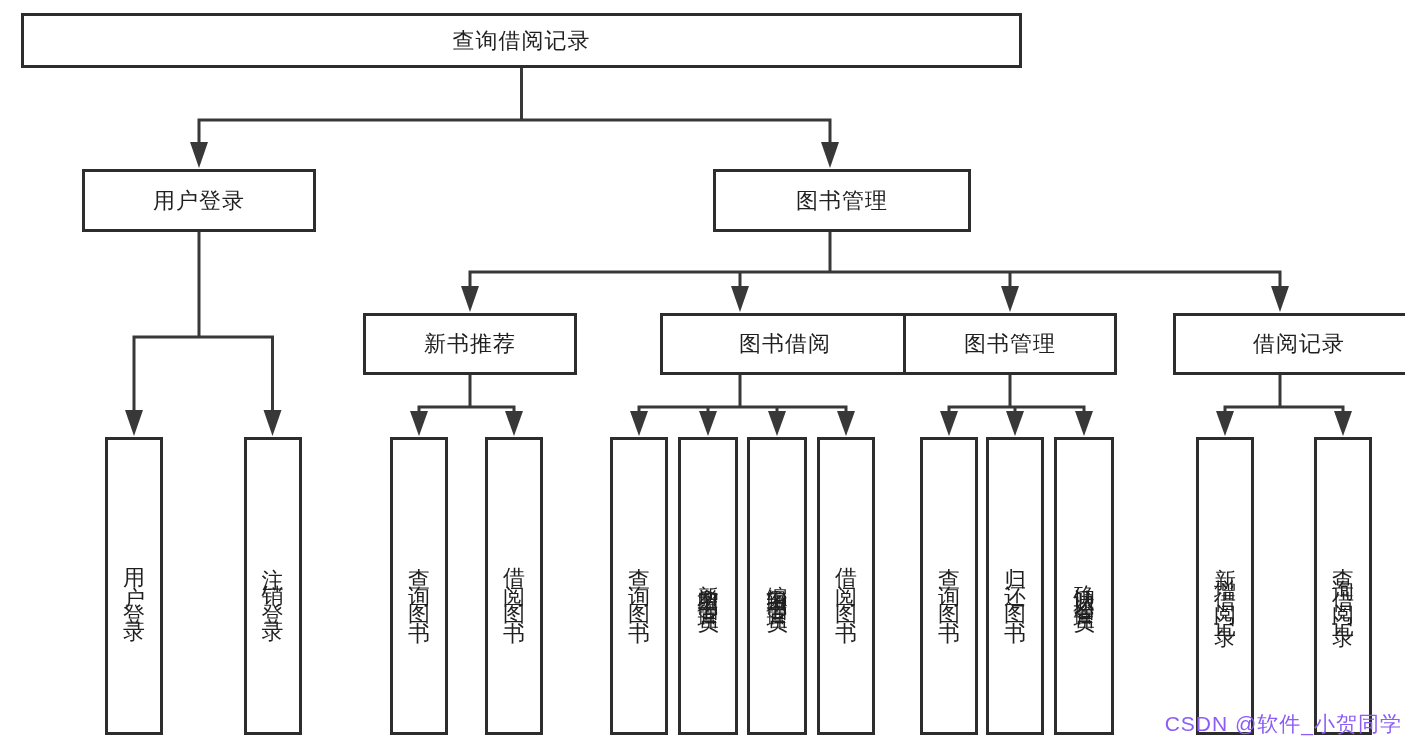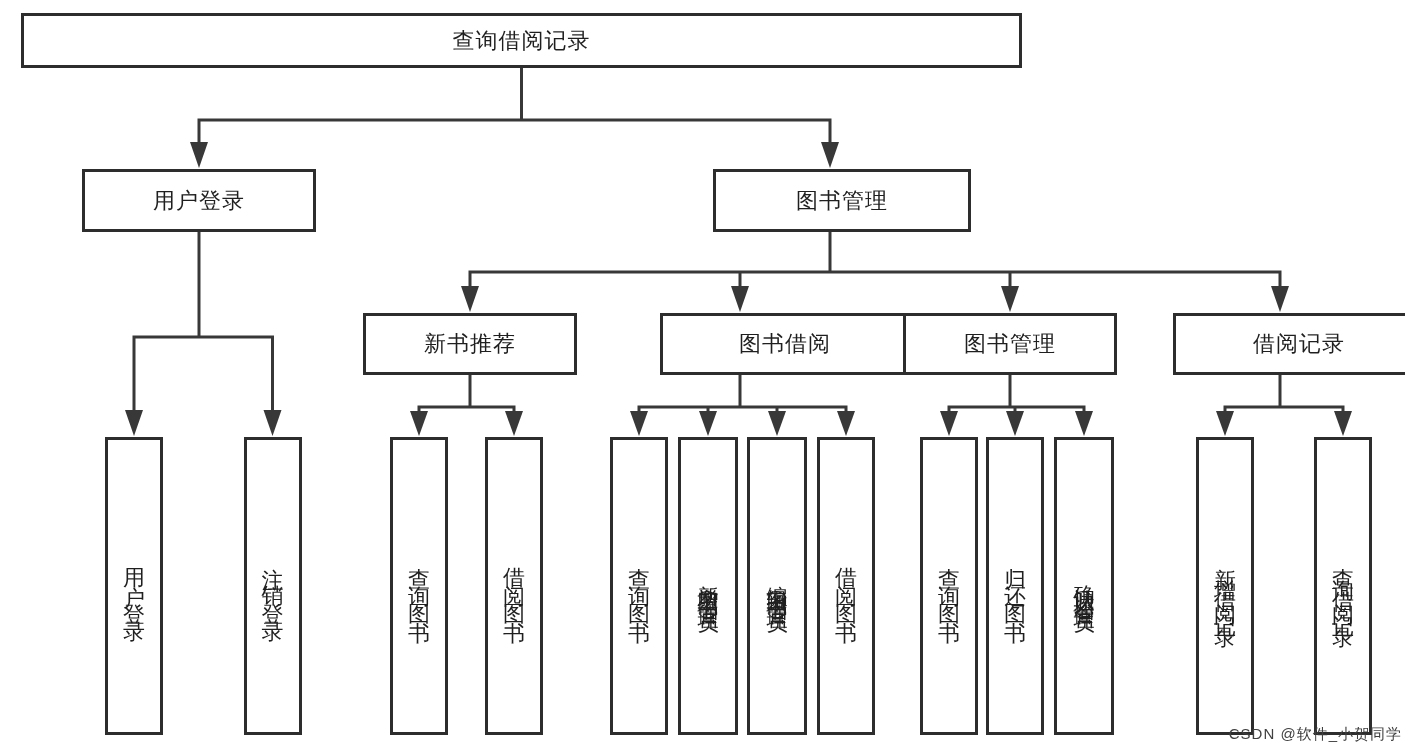--- a/index.html
+++ b/index.html
@@ -34,23 +34,23 @@
   .node.v span {
     writing-mode: vertical-rl;
     display: block;
   }
   .node.v.s4 span { letter-spacing: 18px; font-size: 22px; }
   .node.v.s6 span { letter-spacing: 12px; font-size: 22px; }
   .node.v.s9 span { letter-spacing: 4px;  font-size: 21px; }
   .watermark {
     position: absolute;
     right: 3px;
-    bottom: 3px;
-    color: #404040;
-    font-size: 15px;
+    bottom: 9px;
+    color: #8b5cf6;
+    font-size: 21px;
     letter-spacing: 1px;
     z-index: 5;
   }
 </style>
 </head>
 <body>
 
 <div class="canvas">
 
   <svg class="connectors" viewBox="0 0 1405 747" xmlns="http://www.w3.org/2000/svg">

